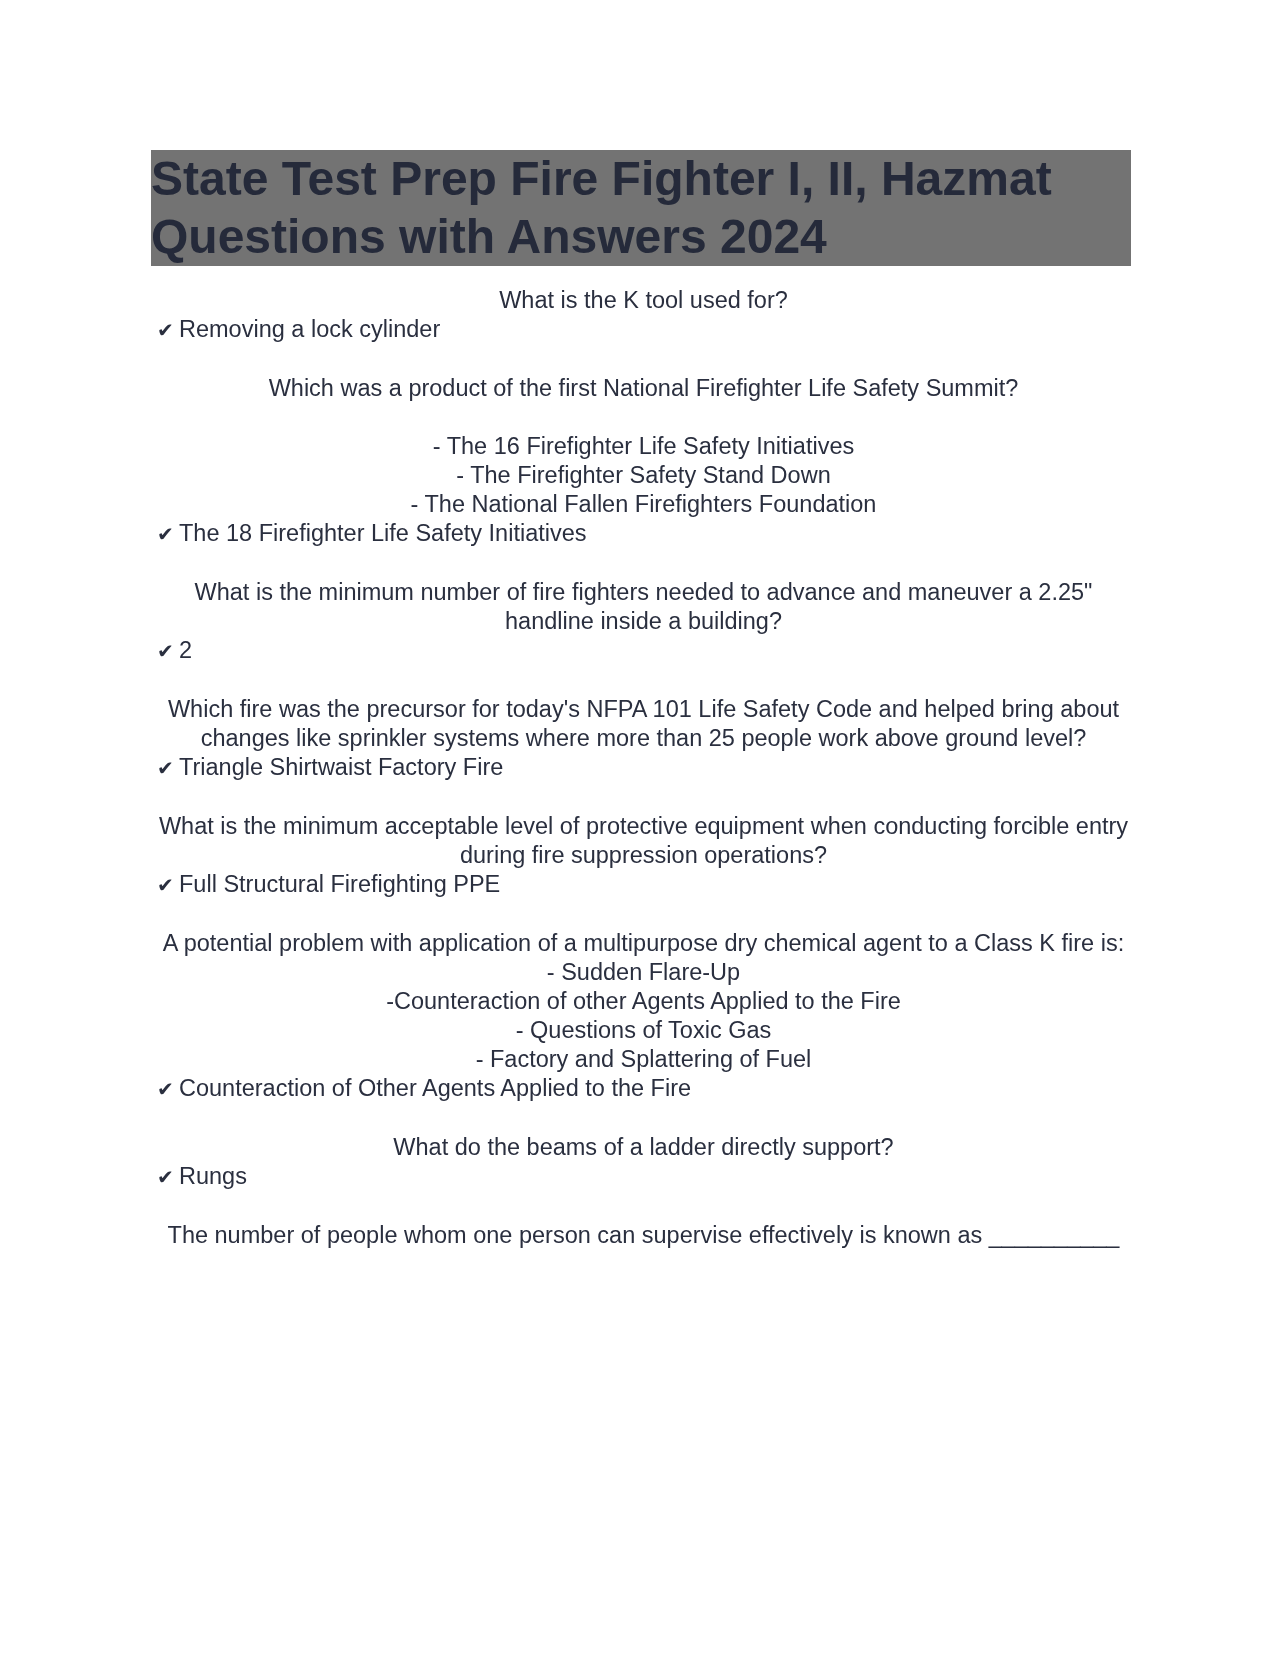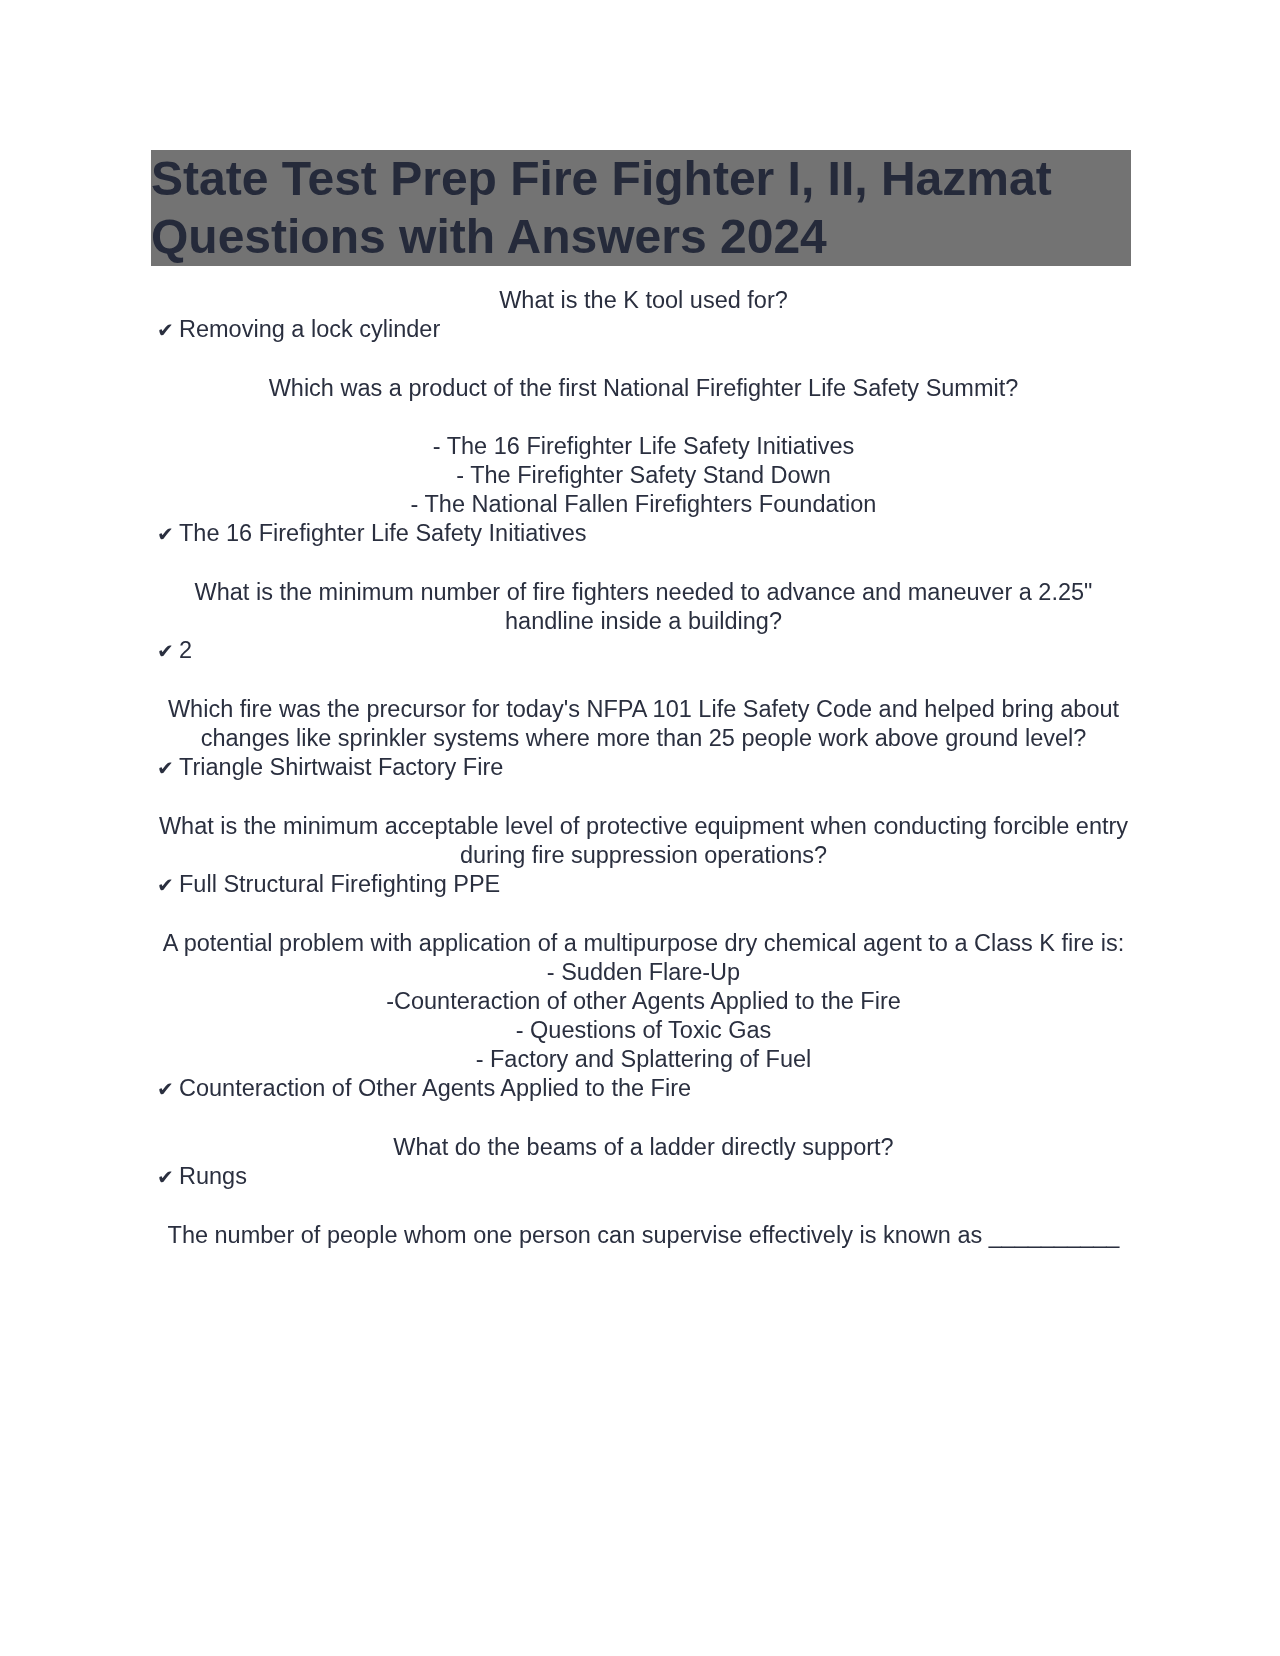--- a/index.html
+++ b/index.html
@@ -79,21 +79,21 @@
     </span>
   </div>
 
   <div class="qa">
     <span class="line">Which was a product of the first National Firefighter Life Safety Summit?</span>
     <span class="spacer"></span>
     <span class="line">- The 16 Firefighter Life Safety Initiatives</span>
     <span class="line">- The Firefighter Safety Stand Down</span>
     <span class="line">- The National Fallen Firefighters Foundation</span>
     <span class="answer">
-      <span class="check">✔</span><span>The 16 Firefighter Life Safety Initiatives</span>
+      <span class="check">✔</span><span>The 18 Firefighter Life Safety Initiatives</span>
     </span>
   </div>
 
   <div class="qa">
     <span class="line">What is the minimum number of fire fighters needed to advance and maneuver a 2.25" handline inside a building?</span>
     <span class="answer">
       <span class="check">✔</span><span>2</span>
     </span>
   </div>
 

